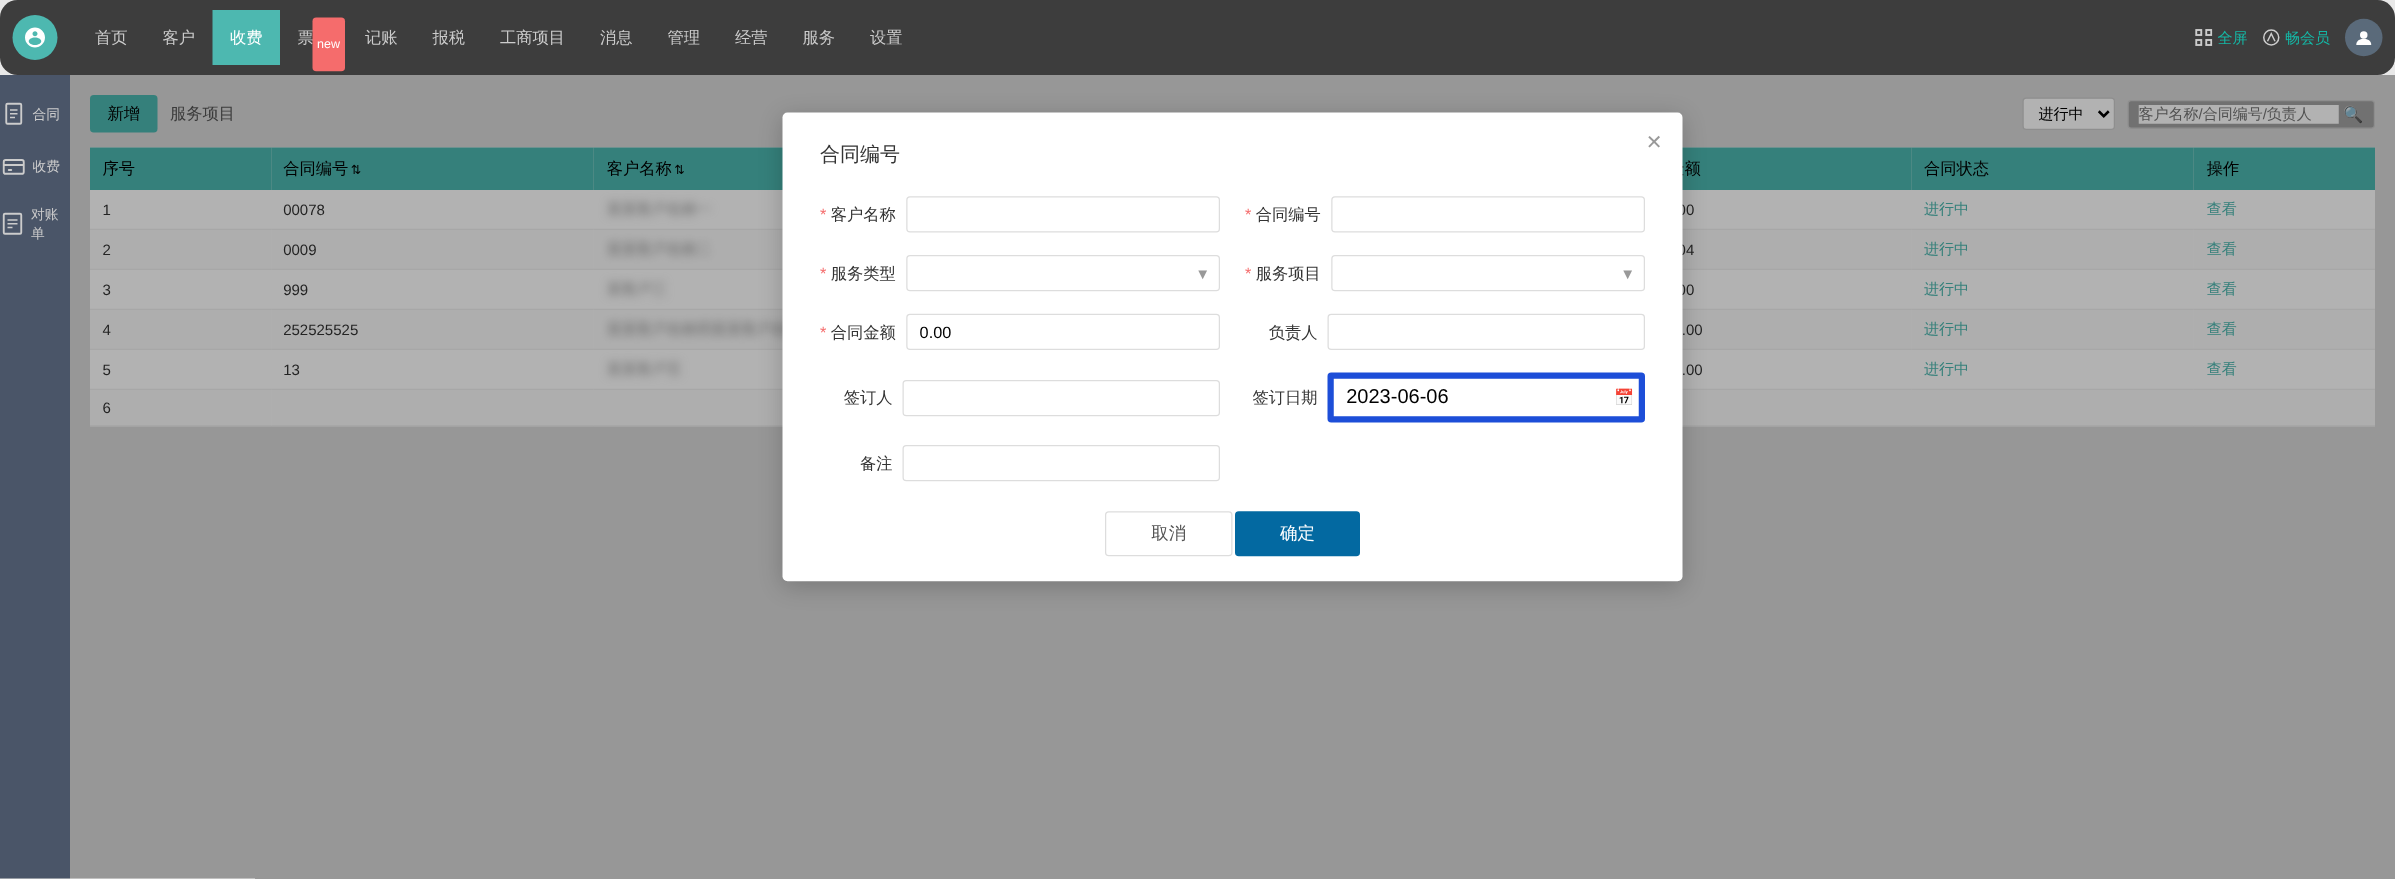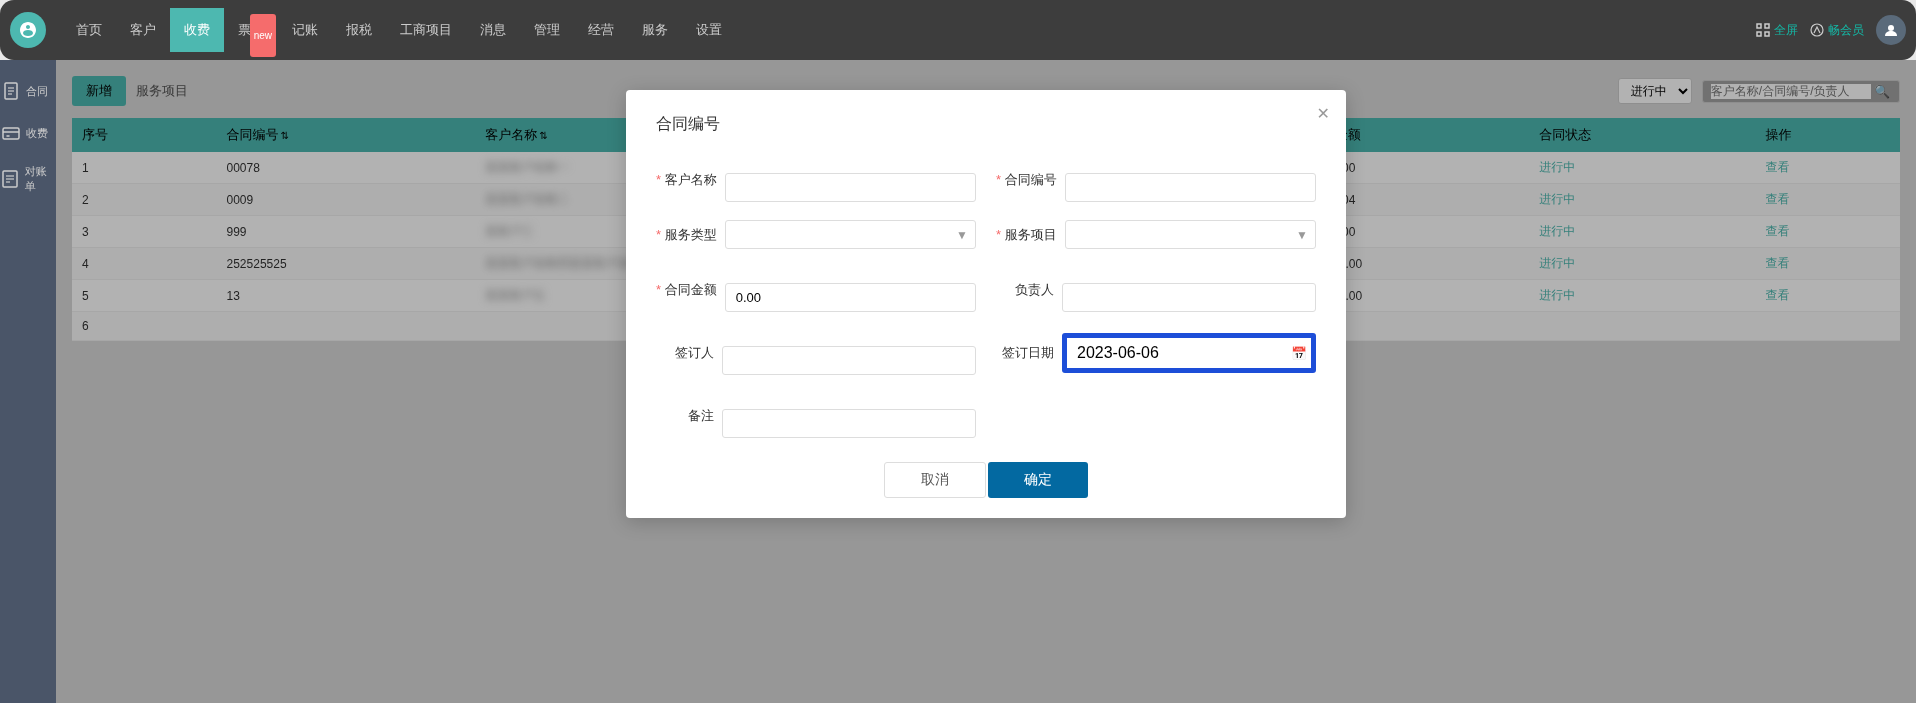--- a/index.html
+++ b/index.html
@@ -234,21 +234,20 @@
       content: '* ';
       color: #f56c6c;
     }
     .form-input {
       flex: 1;
       border: 1px solid #ddd;
       border-radius: 3px;
       padding: 6px 10px;
       font-size: 13px;
       outline: none;
-      margin-top: 16px;
     }
     .form-select-wrap {
       flex: 1;
       position: relative;
     }
     .form-select {
       width: 100%;
       border: 1px solid #ddd;
       border-radius: 3px;
       padding: 6px 28px 6px 10px;

